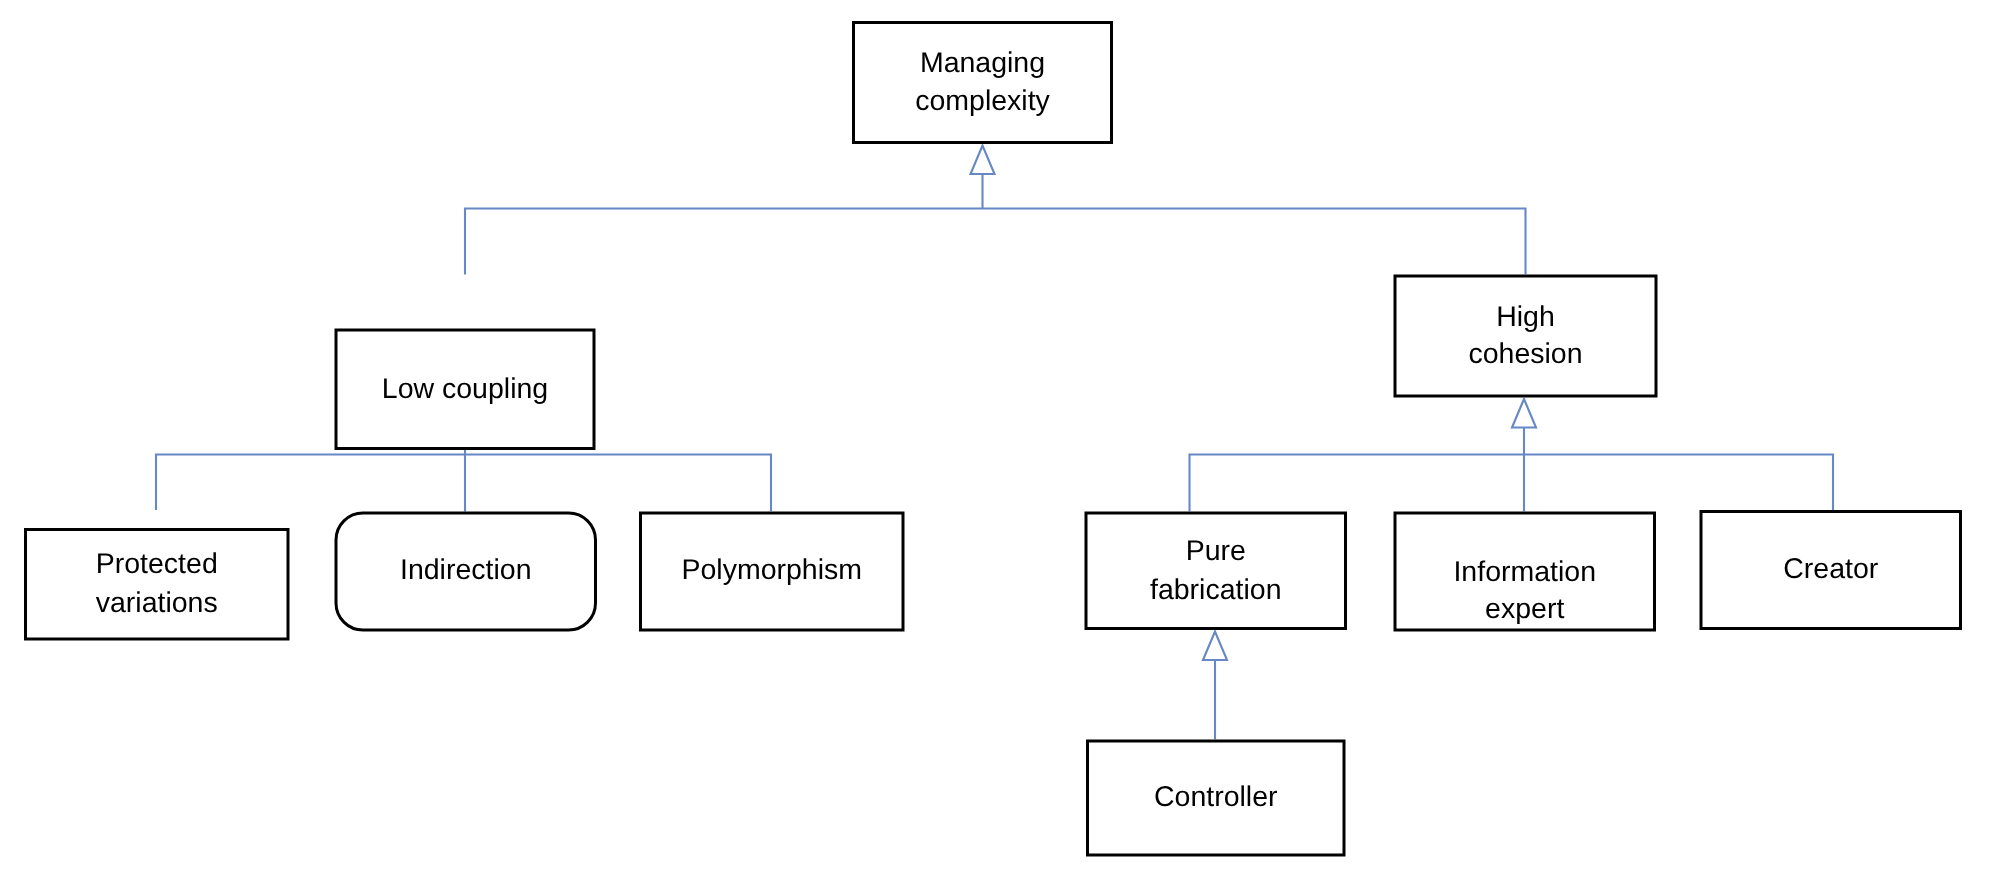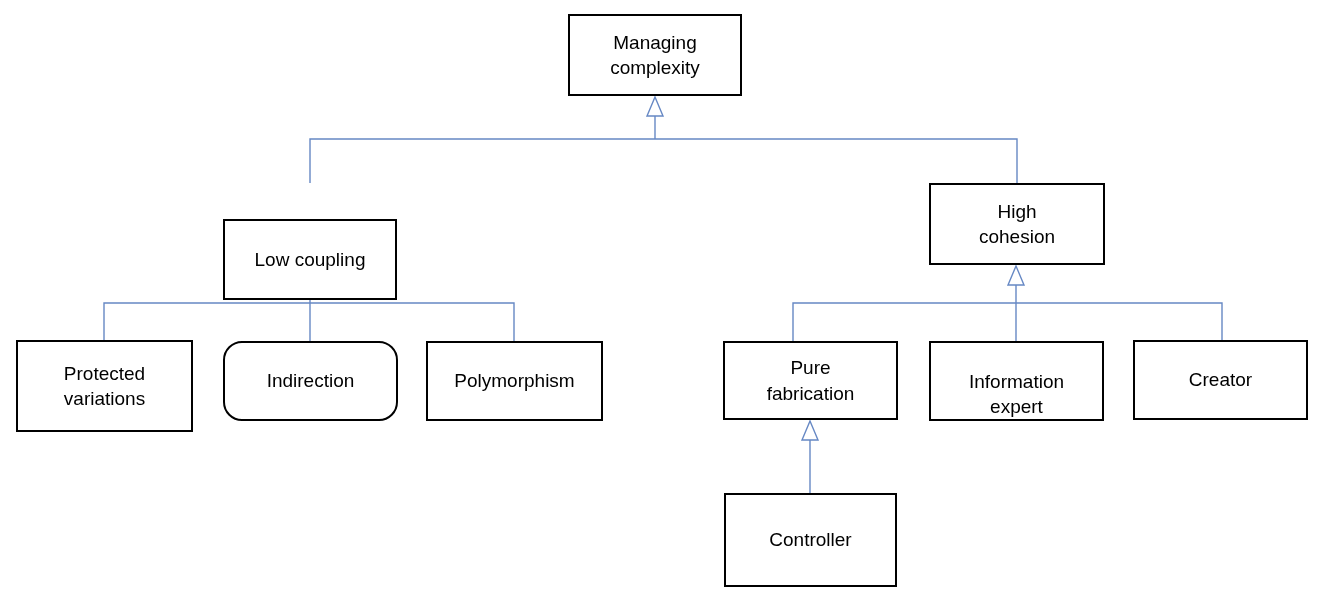--- a/index.html
+++ b/index.html
@@ -79,21 +79,21 @@
 
   <div class="node" style="left:223px; top:183px; width:174px; height:81px;margin-top:36px;">
     <span class="label">Low coupling</span>
   </div>
 
   <div class="node" style="left:929px; top:183px; width:176px; height:82px;">
     <span class="label">High
 cohesion</span>
   </div>
 
-  <div class="node" style="left:16px; top:340px; width:177px; height:92px;">
+  <div class="node" style="left:16px; top:352px; width:177px; height:75px;">
     <span class="label">Protected
 variations</span>
   </div>
 
   <div class="node" style="left:223px; top:341px; width:175px; height:80px;border-radius:19px;">
     <span class="label">Indirection</span>
   </div>
 
   <div class="node" style="left:426px; top:341px; width:177px; height:80px;">
     <span class="label">Polymorphism</span>
@@ -106,17 +106,17 @@
 
   <div class="node" style="left:929px; top:341px; width:175px; height:80px;align-items:flex-end;">
     <span class="label">Information
 expert</span>
   </div>
 
   <div class="node" style="left:1133px; top:340px; width:175px; height:80px;">
     <span class="label">Creator</span>
   </div>
 
-  <div class="node" style="left:724px; top:493px; width:173px; height:94px;">
+  <div class="node" style="left:724px; top:493px; width:173px; height:78px;">
     <span class="label">Controller</span>
   </div>
 
 </div>
 
 </body></html>

